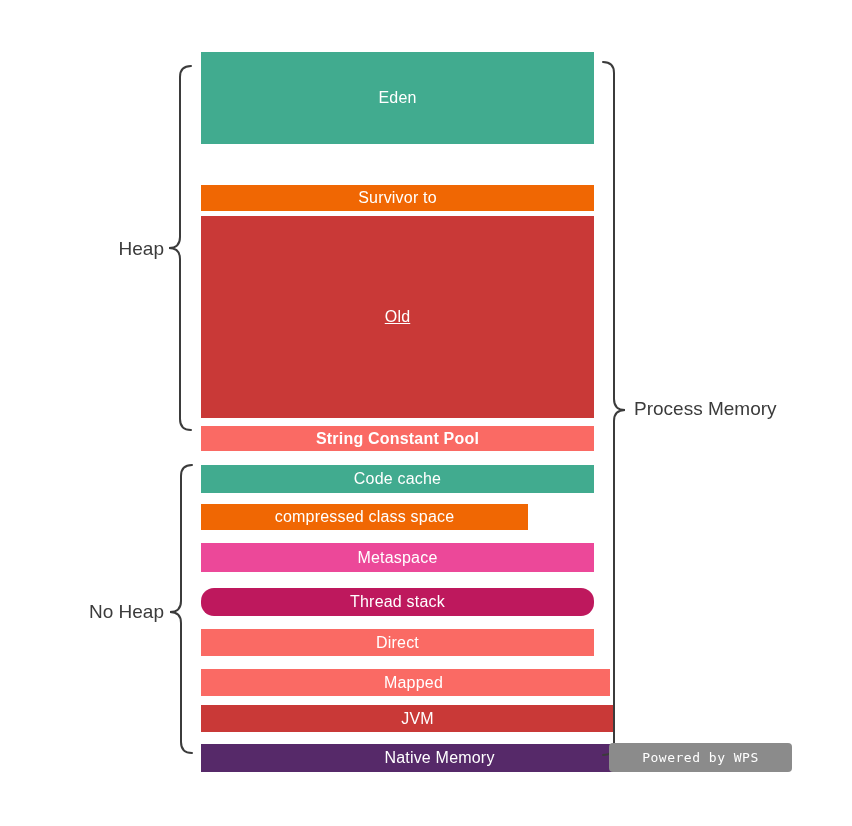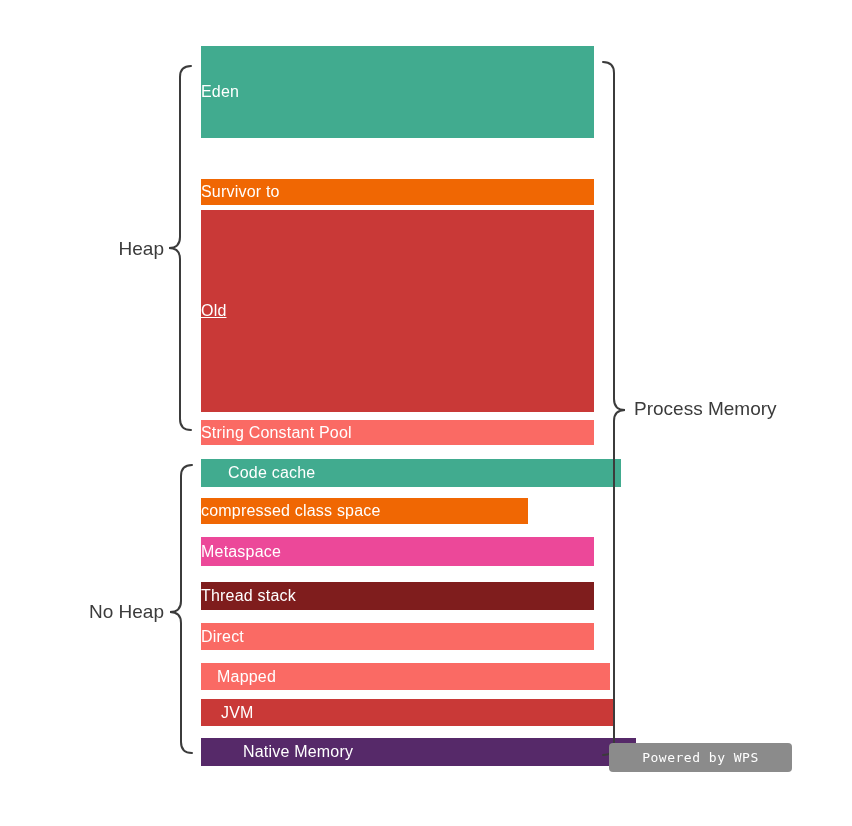--- a/index.html
+++ b/index.html
@@ -13,24 +13,25 @@
     width: 852px;
     height: 826px;
     background: #ffffff;
     overflow: hidden;
   }
   .bars { position: absolute; inset: 0; }
   .bar {
     position: absolute;
     display: flex;
     align-items: center;
-    justify-content: flex-start;
+    justify-content: center;
     color: #ffffff;
     font-size: 16px;
     letter-spacing: 0.2px;
+    margin-top: 6px;
   }
   .bar span { display: block; }
   .braces {
     position: absolute;
     left: 0; top: 0;
     pointer-events: none;
   }
   .braces path {
     fill: none;
     stroke: var(--stroke, #3b3b3b);
@@ -69,33 +70,33 @@
   <div class="bars">
       <div class="bar" style="left: 201px; width: 393px; top: 46px; height: 92px; background: rgb(65, 171, 143);">
         <span>Eden</span>
       </div>
       <div class="bar" style="left: 201px; width: 393px; top: 179px; height: 26px; background: rgb(240, 103, 3);">
         <span>Survivor to</span>
       </div>
       <div class="bar" style="left: 201px; width: 393px; top: 210px; height: 202px; background: rgb(201, 57, 55); text-decoration: underline;">
         <span>Old</span>
       </div>
-      <div class="bar" style="left: 201px; width: 393px; top: 420px; height: 25px; background: rgb(250, 106, 100);">
+      <div class="bar" style="left: 201px; width: 393px; top: 420px; height: 25px; background: rgb(250, 106, 100); font-weight: bold;">
         <span>String Constant Pool</span>
       </div>
-      <div class="bar" style="left: 201px; width: 393px; top: 459px; height: 28px; background: rgb(65, 171, 143); padding-left: 27px;">
+      <div class="bar" style="left: 201px; width: 393px; top: 459px; height: 28px; background: rgb(65, 171, 143);">
         <span>Code cache</span>
       </div>
       <div class="bar" style="left: 201px; width: 327px; top: 498px; height: 26px; background: rgb(240, 103, 3);">
         <span>compressed class space</span>
       </div>
       <div class="bar" style="left: 201px; width: 393px; top: 537px; height: 29px; background: #ec4899;">
         <span>Metaspace</span>
       </div>
-      <div class="bar" style="left: 201px; width: 393px; top: 582px; height: 28px; background: #7f1d1d;">
+      <div class="bar" style="left: 201px; width: 393px; top: 582px; height: 28px; background: #be185d; border-radius: 13px;">
         <span>Thread stack</span>
       </div>
       <div class="bar" style="left: 201px; width: 393px; top: 623px; height: 27px; background: rgb(250, 106, 100);">
         <span>Direct</span>
       </div>
       <div class="bar" style="left: 201px; width: 393px; top: 663px; height: 27px; background: rgb(250, 106, 100); padding-left: 16px;">
         <span>Mapped</span>
       </div>
       <div class="bar" style="left: 201px; width: 393px; top: 699px; height: 27px; background: rgb(201, 57, 55); padding-left: 20px;">
         <span>JVM</span>

